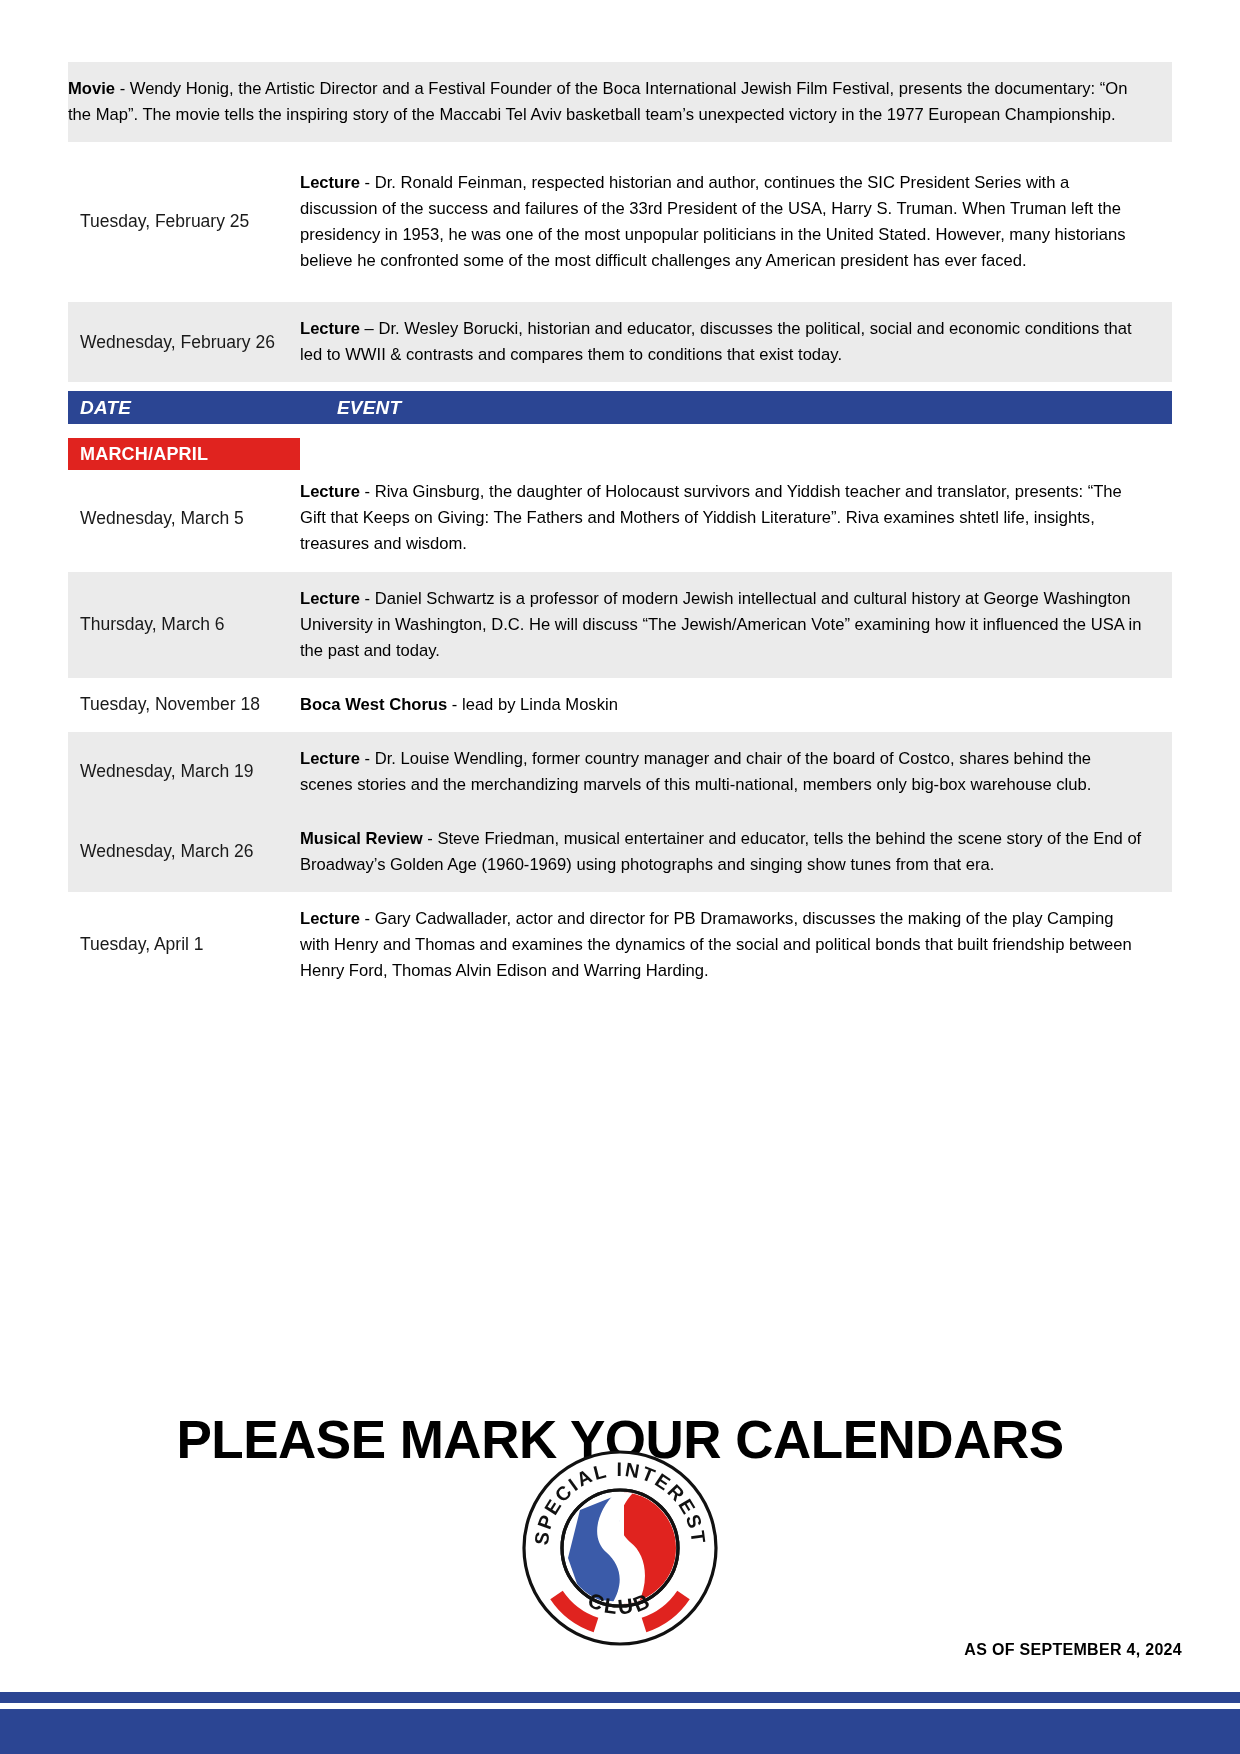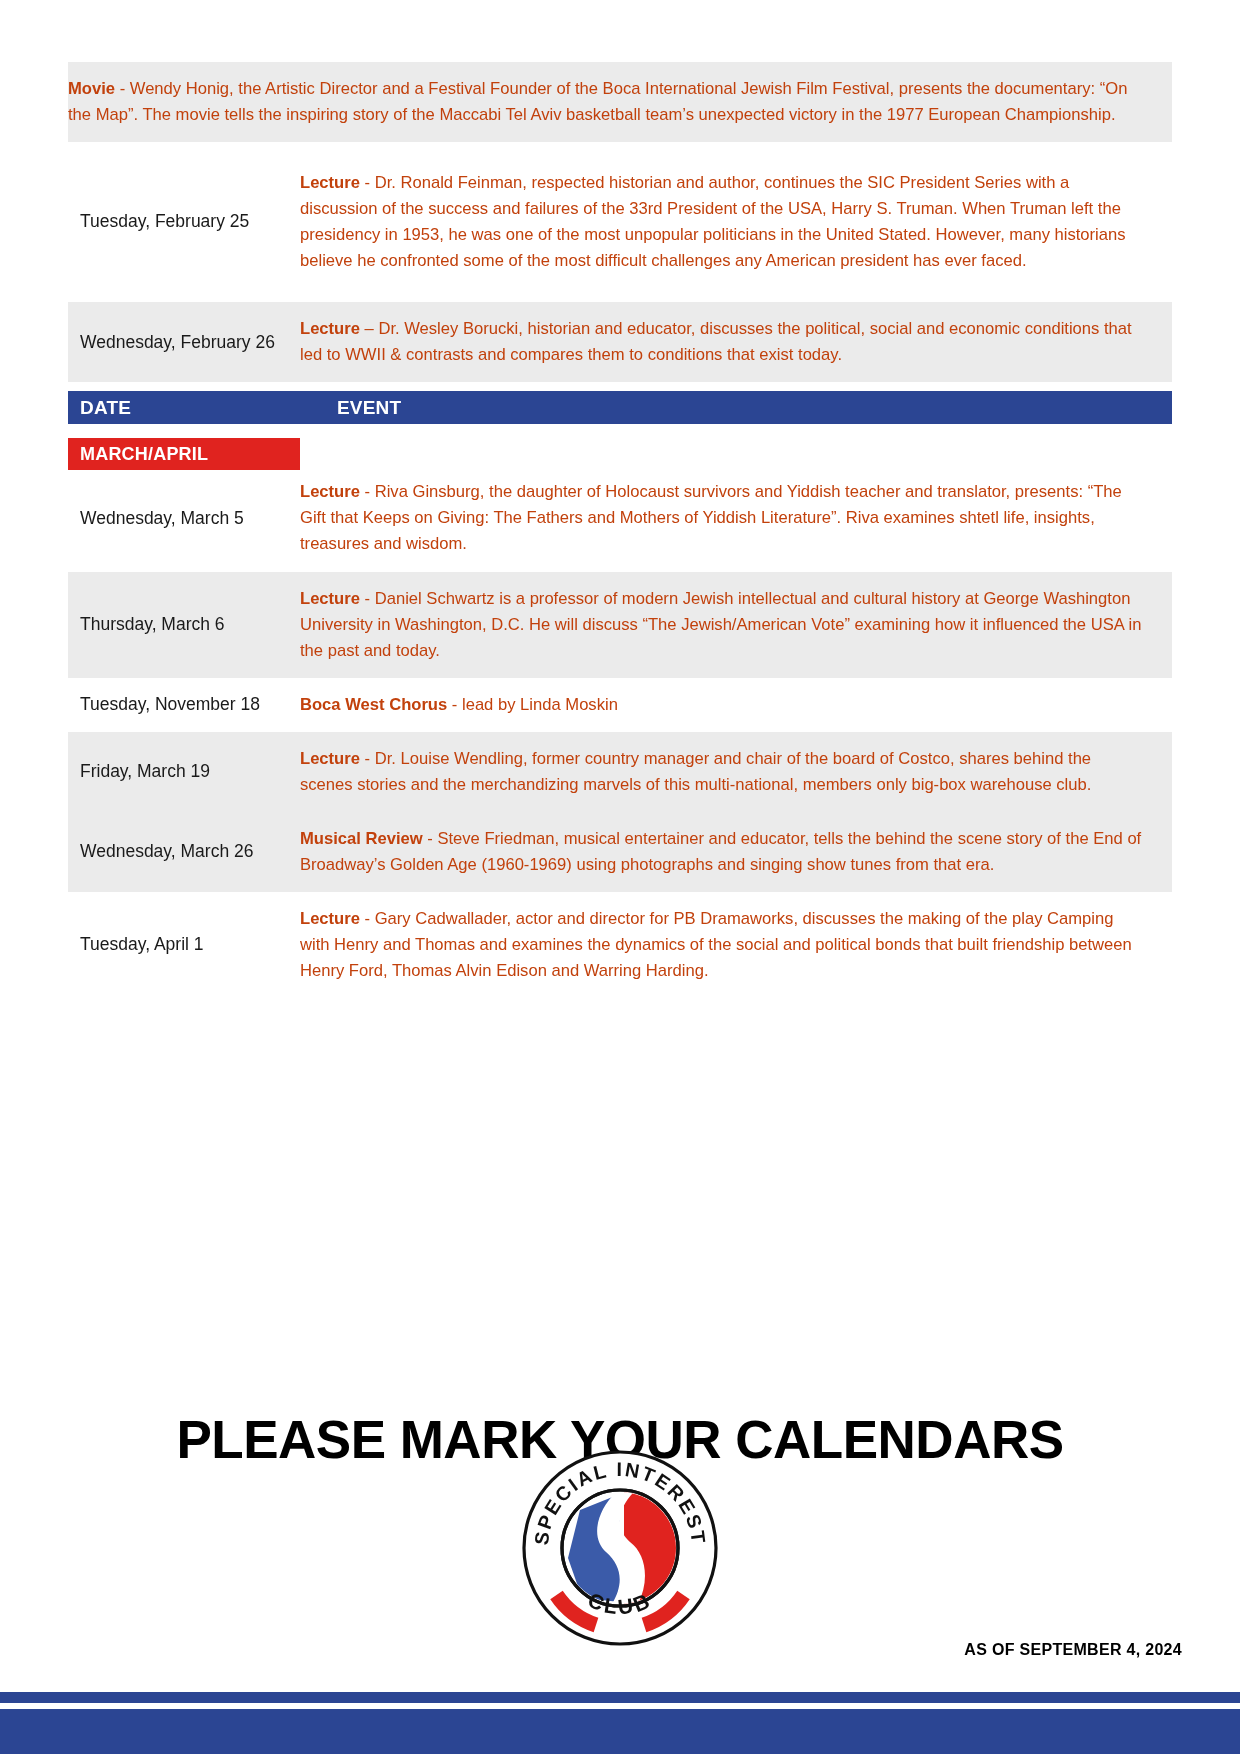--- a/index.html
+++ b/index.html
@@ -42,38 +42,39 @@
     padding: 10px 8px 10px 12px;
     font-size: 17.5px;
     line-height: 1.35;
     color: #1a1a1a;
   }
   .cell-event {
     flex: 1 1 auto;
     padding: 14px 26px 14px 0;
     font-size: 16.6px;
     line-height: 1.57;
-    color: #c2410c;
+    color: #000000;
     text-align: left;
   }
   .cell-event .lead { font-weight: bold; }
 
   .row-gap { height: 14px; background: #ffffff; }
   .row-gap.small { height: 9px; }
 
   
   .table-header {
     display: flex;
     background: #2b4593;
     color: #ffffff;
     height: 33px;
     align-items: center;
     font-weight: bold;
     font-size: 19px;
     letter-spacing: .2px;
+    font-style: italic;
   }
   .table-header .h-date {
     width: 232px;
     flex: 0 0 232px;
     padding-left: 12px;
   }
   .table-header .h-event { flex: 1 1 auto; margin-left: 37px; }
 
   
   .month-banner {
@@ -195,21 +196,21 @@
       <div class="cell-date">Thursday, March 6</div>
       <div class="cell-event"><span class="lead">Lecture</span><span> - Daniel Schwartz is a professor of modern Jewish intellectual and cultural history at George Washington University in Washington, D.C. He will discuss “The Jewish/American Vote” examining how it influenced the USA in the past and today.</span></div>
     </div>
 
     <div class="row plain">
       <div class="cell-date">Tuesday, November 18</div>
       <div class="cell-event"><span class="lead">Boca West Chorus</span><span> - lead by Linda Moskin</span></div>
     </div>
 
     <div class="row shaded">
-      <div class="cell-date">Friday, March 19</div>
+      <div class="cell-date">Wednesday, March 19</div>
       <div class="cell-event"><span class="lead">Lecture</span><span> -  Dr. Louise Wendling, former country manager and chair of the board of Costco, shares behind the scenes stories and the merchandizing marvels of this multi-national, members only big-box warehouse club.</span></div>
     </div>
 
 
     <div class="row shaded">
       <div class="cell-date">Wednesday, March 26</div>
       <div class="cell-event"><span class="lead">Musical Review</span><span> -  Steve Friedman, musical entertainer and educator, tells the behind the scene story of the End of Broadway’s Golden Age (1960-1969) using photographs and singing show tunes from that era.</span></div>
     </div>
 
     <div class="row plain">

